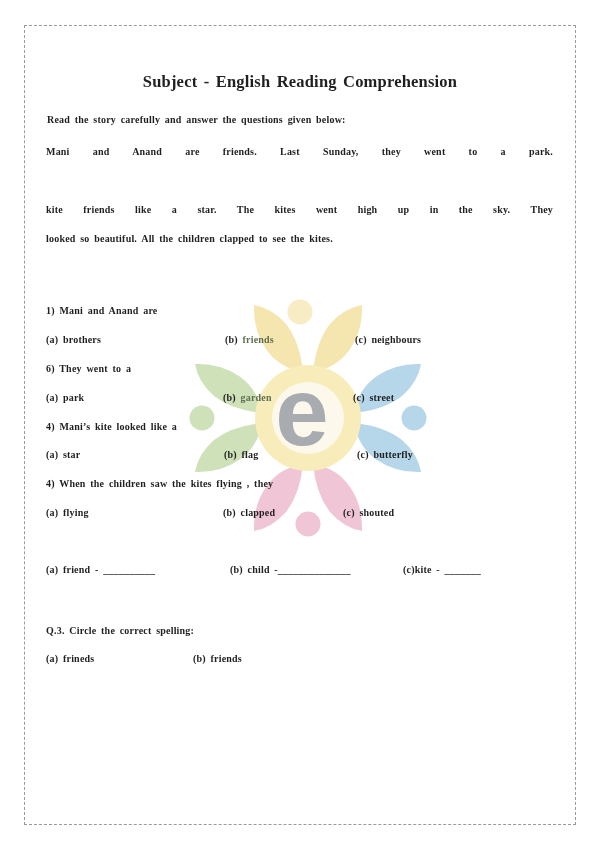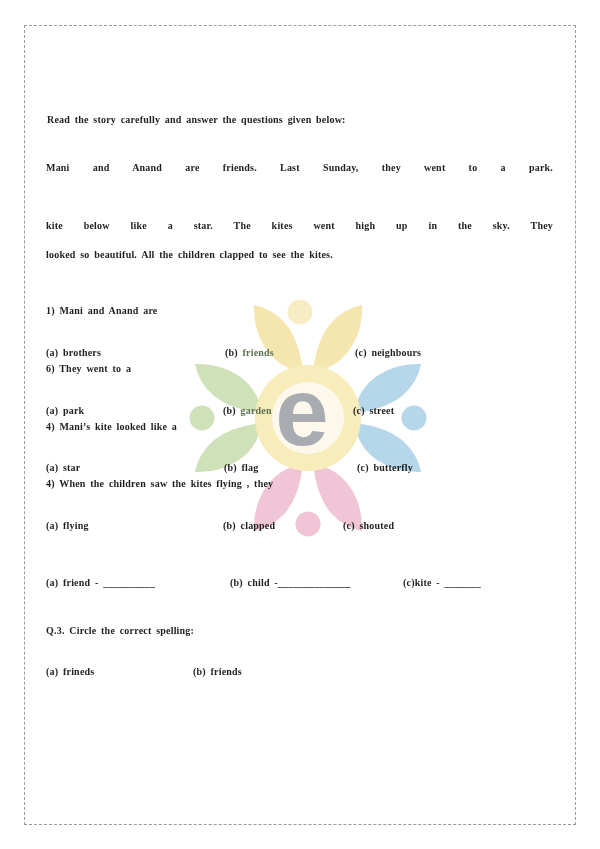--- a/index.html
+++ b/index.html
@@ -17,23 +17,23 @@
   }
   .line{
     position:absolute;left:46px;right:47px;
     font-size:10px;font-weight:700;color:var(--text,#1f1f1f);
     letter-spacing:.2px;word-spacing:2px;white-space:nowrap;
   }
   .title{
     left:24px;right:24px;text-align:center;
     font-size:16.5px;letter-spacing:.2px;
   }
-  .story{width:507px;right:auto;white-space:normal;margin-top:16px;}
+  .story{width:507px;right:auto;white-space:normal;}
   .just{text-align:justify;text-align-last:justify;}
-  .opt{position:absolute;top:13px;text-align:right;}
+  .opt{position:absolute;top:0;text-align:right;}
   .tint{color:var(--answer-tint,#5d7150);}
   .watermark{position:absolute;left:166px;top:276px;width:284px;height:284px;}
   .wm-petal-yellow{fill:var(--wm-yellow,#f5e5ae);}
   .wm-head-yellow{fill:var(--wm-yellow-light,#f8ecc4);}
   .wm-petal-green{fill:var(--wm-green,#cfe1b9);}
   .wm-head-green{fill:var(--wm-green,#cbdeb5);}
   .wm-petal-blue{fill:var(--wm-blue,#b5d7e9);}
   .wm-head-blue{fill:var(--wm-blue,#b0d4e8);}
   .wm-petal-pink{fill:var(--wm-pink,#f0c6d7);}
   .wm-head-pink{fill:var(--wm-pink,#edc2d4);}
@@ -75,24 +75,25 @@
       <path class="wm-petal-green" d="M -5,-46 Q -8,-76 -22,-94 Q -36,-110 -54,-113 Q -55,-88 -42,-69 Q -29,-50 -5,-46 Z"></path>
       <circle class="wm-head-green" cx="0" cy="-106" r="12.5"></circle>
     </g>
     <circle class="wm-disc" cx="0" cy="0" r="53"></circle>
     <circle class="wm-disc-inner" cx="0" cy="0" r="36"></circle>
     <text class="wm-letter" x="-6" y="27" text-anchor="middle">e</text>
   </svg>
 
   <div class="border-frame"></div>
 
+  <div class="line title" style="top:72px">Subject - English Reading Comprehension</div>
   <div class="line" style="top:114px;left:47px">Read the story carefully and answer the questions given below:</div>
 
   <div class="line story just" style="top:146px">Mani and Anand are friends. Last Sunday, they went to a park.</div>
-  <div class="line story just" style="top:204px">kite below like a star. The kites went high up in the sky. They</div>
+  <div class="line story just" style="top:204px">kite friends like a star. The kites went high up in the sky. They</div>
   <div class="line story" style="top:233px">looked so beautiful. All the children clapped to see the kites.</div>
 
 
   <div class="line" style="top:305px">1) Mani and Anand are</div>
   <div class="line" style="top:334px">
     <span class="opt" style="left:0"><span>(a) </span><span>brothers</span></span>
     <span class="opt" style="left:179px"><span>(b) </span><span class="tint">friends</span></span>
     <span class="opt" style="left:309px"><span>(c) </span><span>neighbours</span></span>
   </div>
 

